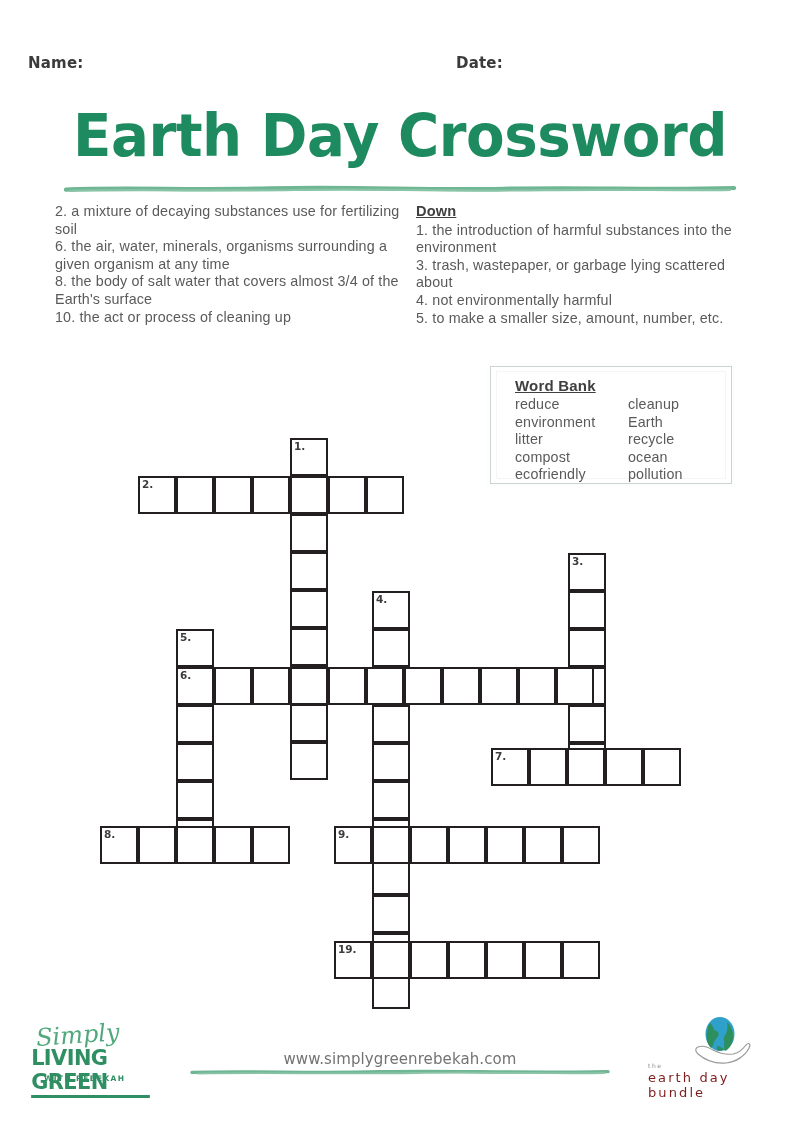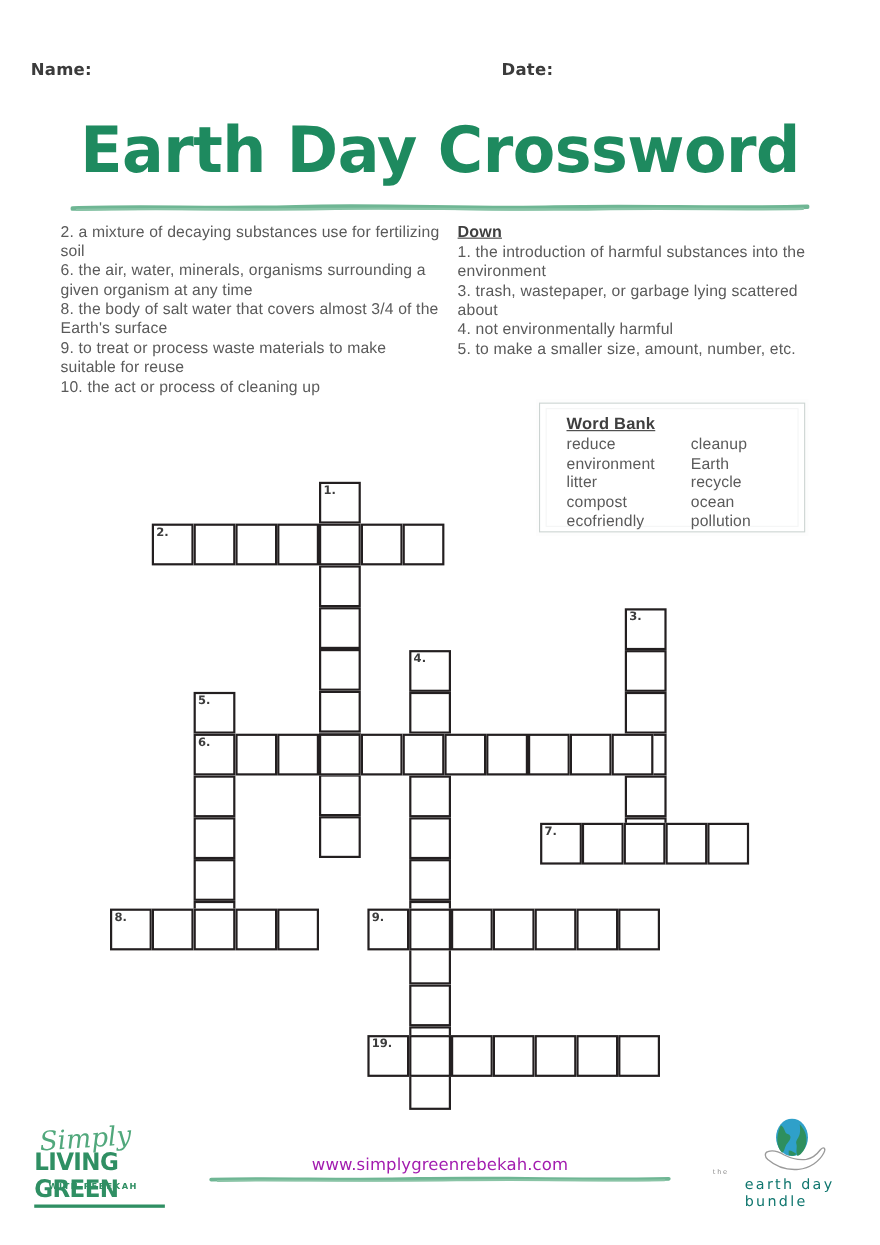--- a/index.html
+++ b/index.html
@@ -136,21 +136,21 @@
   }
 
   
   #footer-url {
     position: absolute;
     left: 0; right: 0;
     top: 1050px;
     text-align: center;
     font-family: "DejaVu Sans", sans-serif;
     font-size: 15px;
-    color: #a21caf;
+    color: #737373;
     letter-spacing: .1px;
   }
   #footer-underline {
     position: absolute;
     left: 190px;
     top: 1069px;
     width: 420px;
     height: 6px;
   }
 
@@ -211,22 +211,21 @@
     font-size: 6px;
     letter-spacing: 1.6px;
     color: #8d8d8d;
   }
   #bundle-name {
     position: absolute;
     left: 0; top: 54px;
     font-family: "DejaVu Sans", sans-serif;
     font-size: 13px;
     letter-spacing: 2.1px;
-    color: #0f766e;
-    margin-left: 29px;
+    color: #7f1d1d;
   }
   #bundle-mark {
     position: absolute;
     left: 38px; top: 0;
     width: 66px; height: 50px;
   }
 </style>
 </head>
 <body>
 
@@ -237,21 +236,20 @@
 
 <svg id="title-underline" viewBox="0 0 672 7" preserveAspectRatio="none">
   <path d="M2,4.6 C60,2.2 130,5.4 205,3.4 C290,1.2 360,5.6 440,3.8 C520,2.0 590,5.2 670,3.0" stroke="#6fb694" stroke-width="4.2" fill="none" stroke-linecap="round"></path>
   <path d="M6,5.8 C80,4.0 150,6.4 230,5.0 C320,3.6 400,6.6 480,5.2 C550,4.0 620,6.0 666,4.8" stroke="#89c4a7" stroke-width="2.2" fill="none" stroke-linecap="round"></path>
 </svg>
 
 <div class="clue-col" id="across-col">
   <span class="clue-item">2. a mixture of decaying substances use for fertilizing soil</span>
   <span class="clue-item">6. the air, water, minerals, organisms surrounding a given organism at any time</span>
   <span class="clue-item">8. the body of salt water that covers almost 3/4 of the Earth's surface</span>
-  <span class="clue-item">9. to treat or process waste materials to make suitable for reuse</span>
   <span class="clue-item">10. the act or process of cleaning up</span>
 </div>
 
 <div class="clue-col" id="down-col">
   <span class="clue-heading">Down</span>
   <span class="clue-item">1. the introduction of harmful substances into the environment</span>
   <span class="clue-item">3. trash, wastepaper, or garbage lying scattered about</span>
   <span class="clue-item">4. not environmentally harmful</span>
   <span class="clue-item">5. to make a smaller size, amount, number, etc.</span>
 </div>

